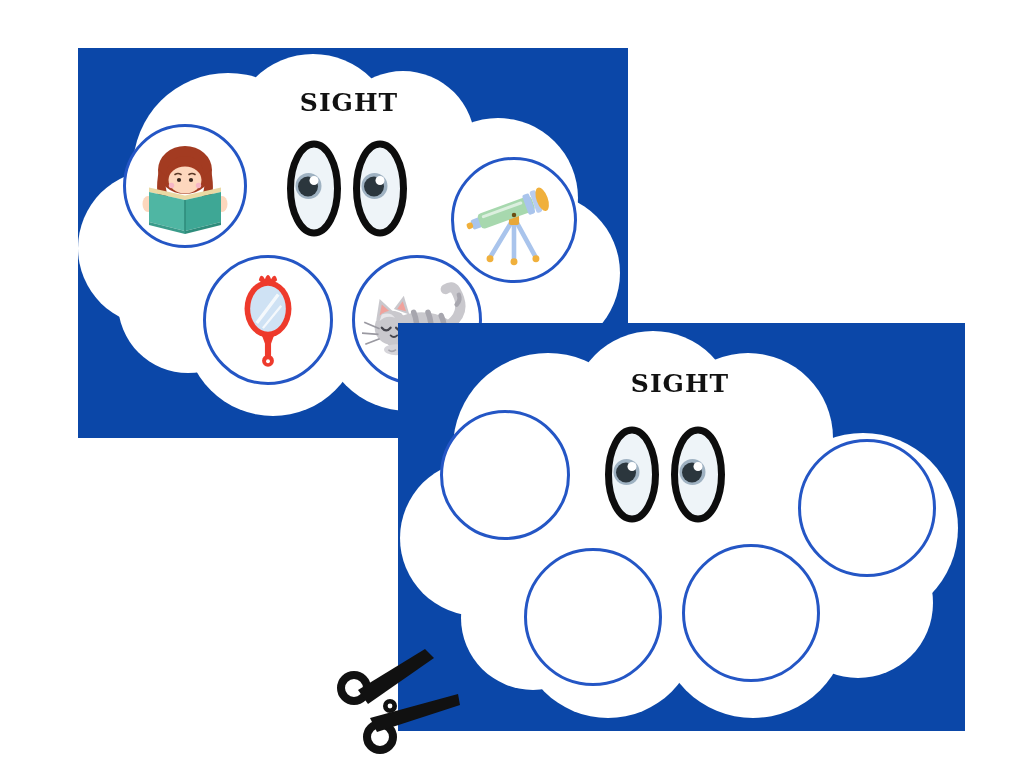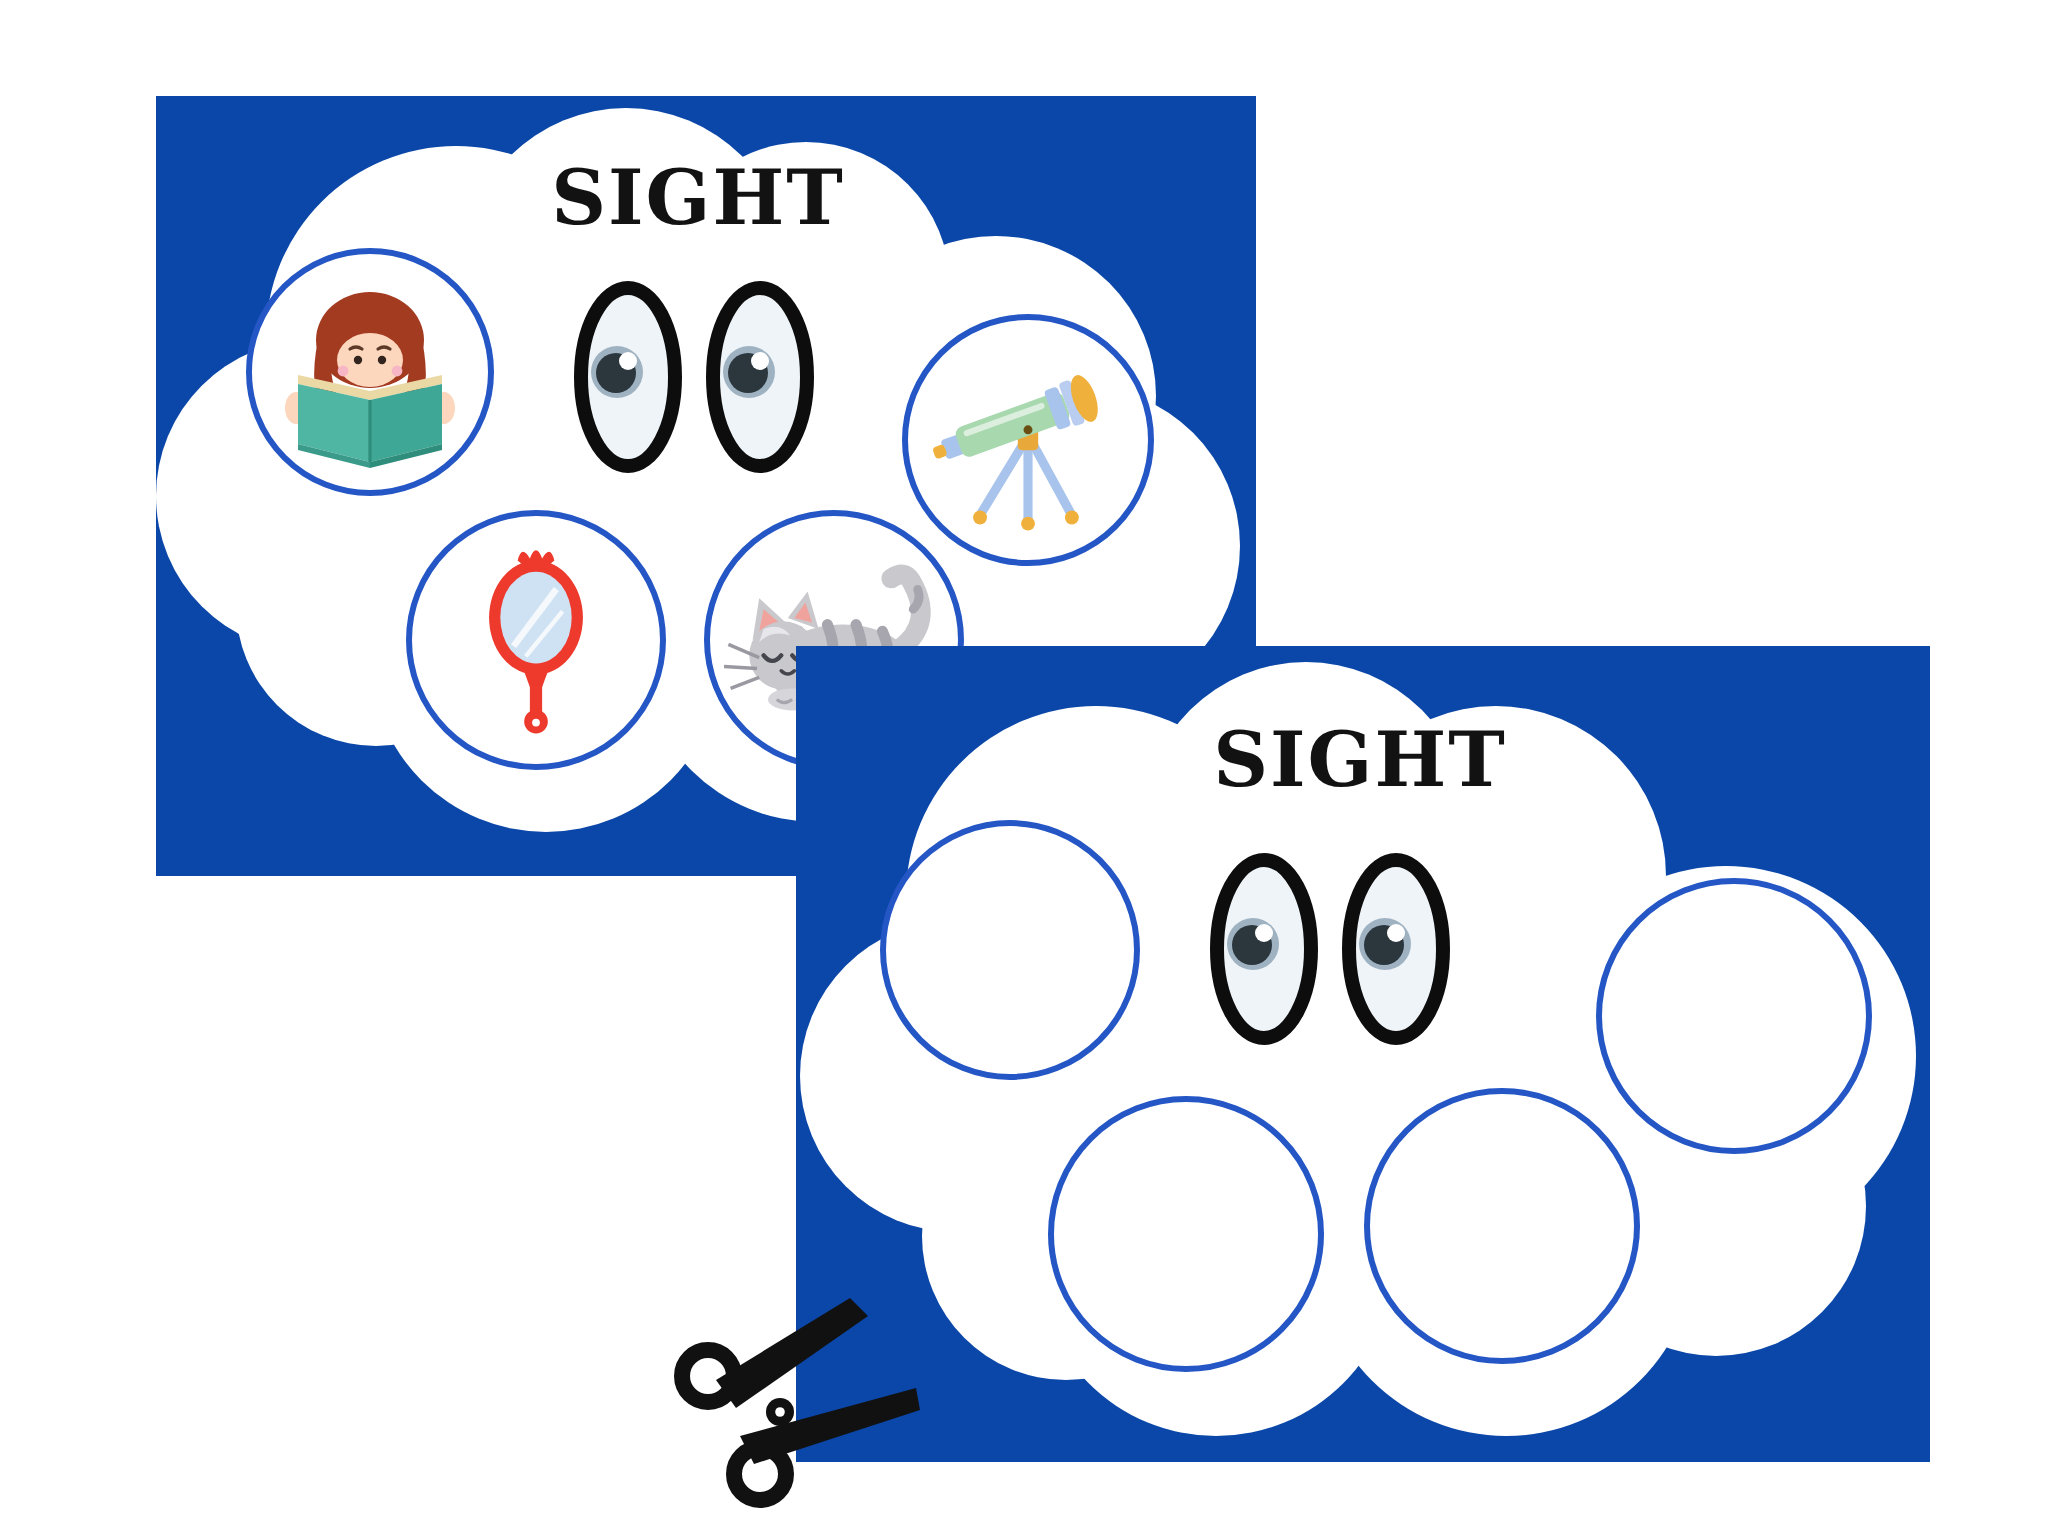--- a/index.html
+++ b/index.html
@@ -22,24 +22,25 @@
     background:var(--card-bg);
     overflow:hidden;
   }
   .card1{left:78px;top:48px;width:550px;height:390px;z-index:1;}
   .card2{left:398px;top:323px;width:567px;height:408px;z-index:2;}
   .cloud-svg{position:absolute;left:0;top:0;width:100%;height:100%;}
   .card-title{
     position:absolute;
     transform:translateX(-50%);
     font-weight:700;
-    font-size:38px;
+    font-size:25px;
     letter-spacing:1px;
     color:var(--ink);
     white-space:nowrap;
+    margin-top:12px;
   }
   .card1 .card-title{left:271px;top:28px;}
   .card2 .card-title{left:282px;top:34px;}
   .eyes{position:absolute;}
   .card1 .eyes{left:209px;top:92px;width:121px;height:97px;}
   .card2 .eyes{left:207px;top:103px;width:121px;height:97px;}
   .pic-circle,.empty-circle{
     position:absolute;
     border:3px solid var(--circle-stroke);
     border-radius:50%;

